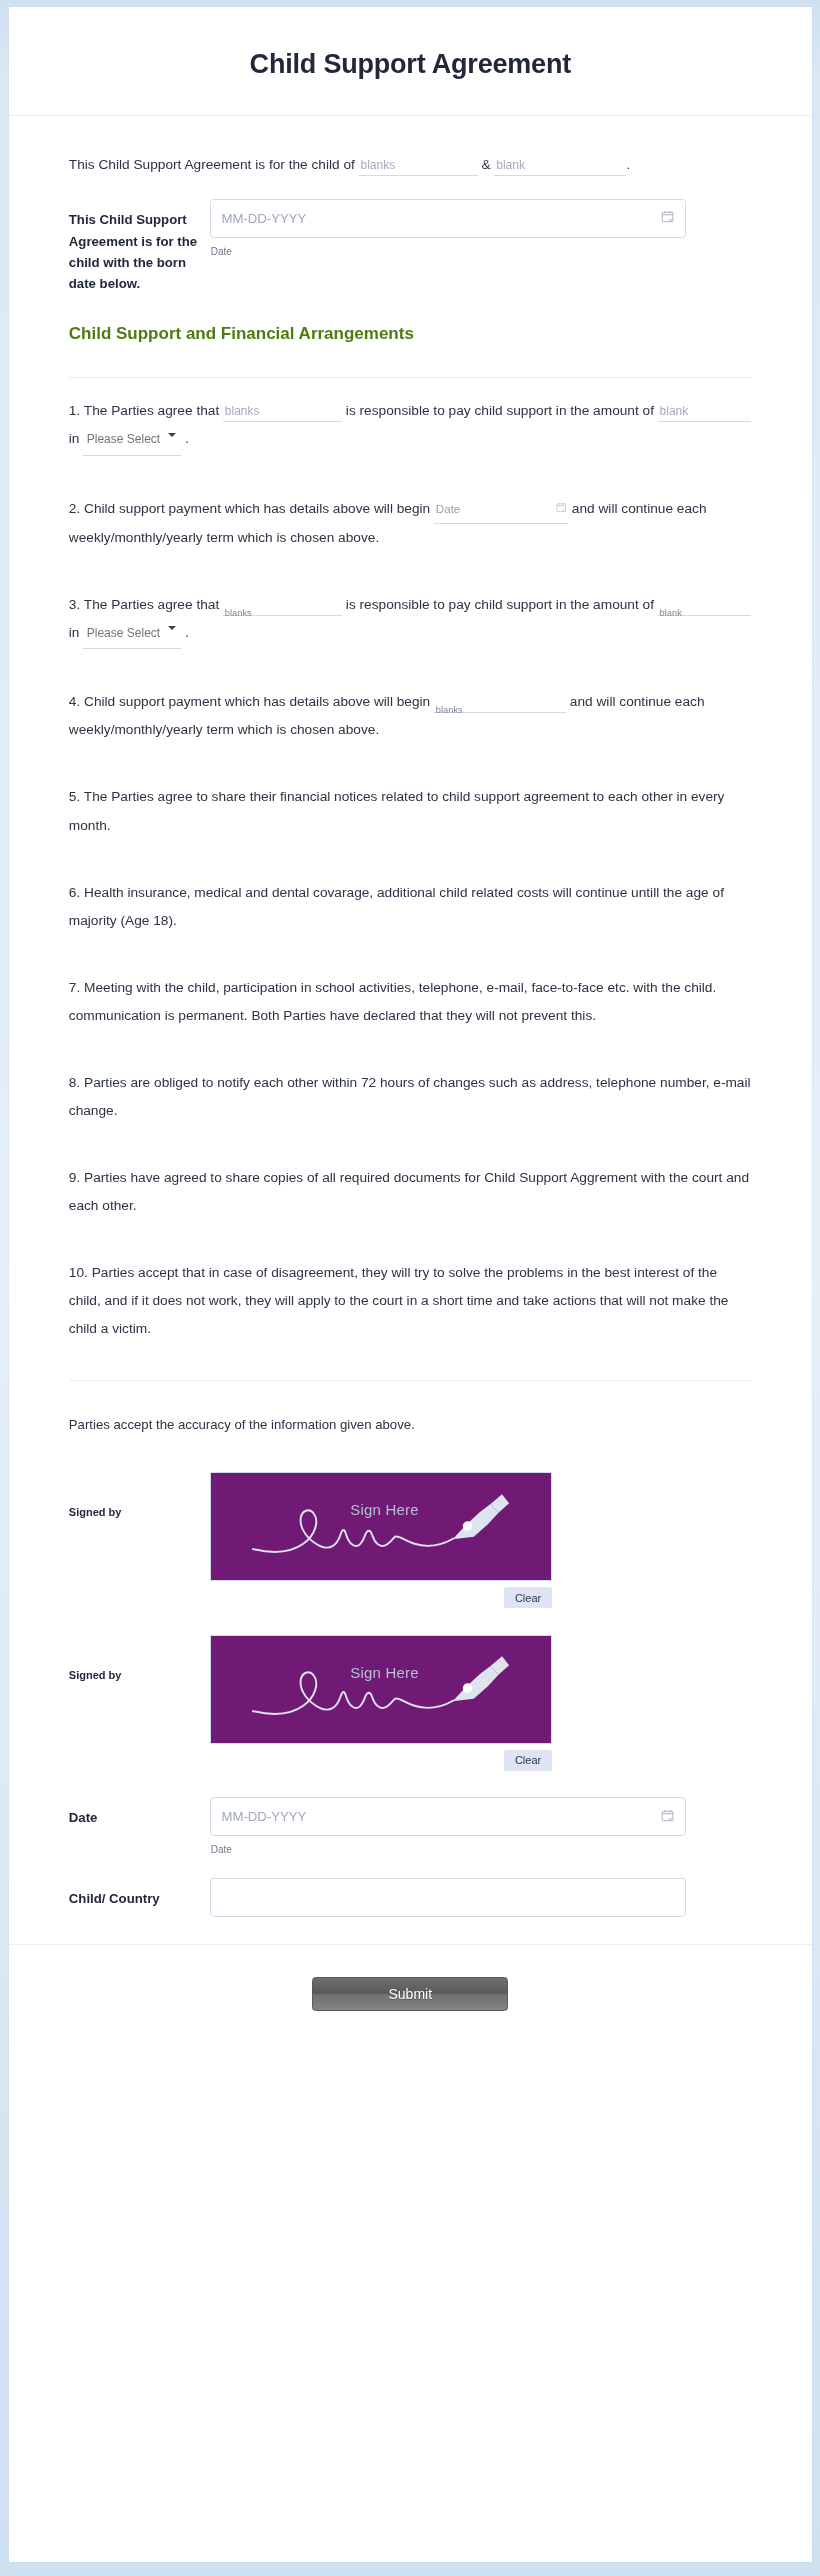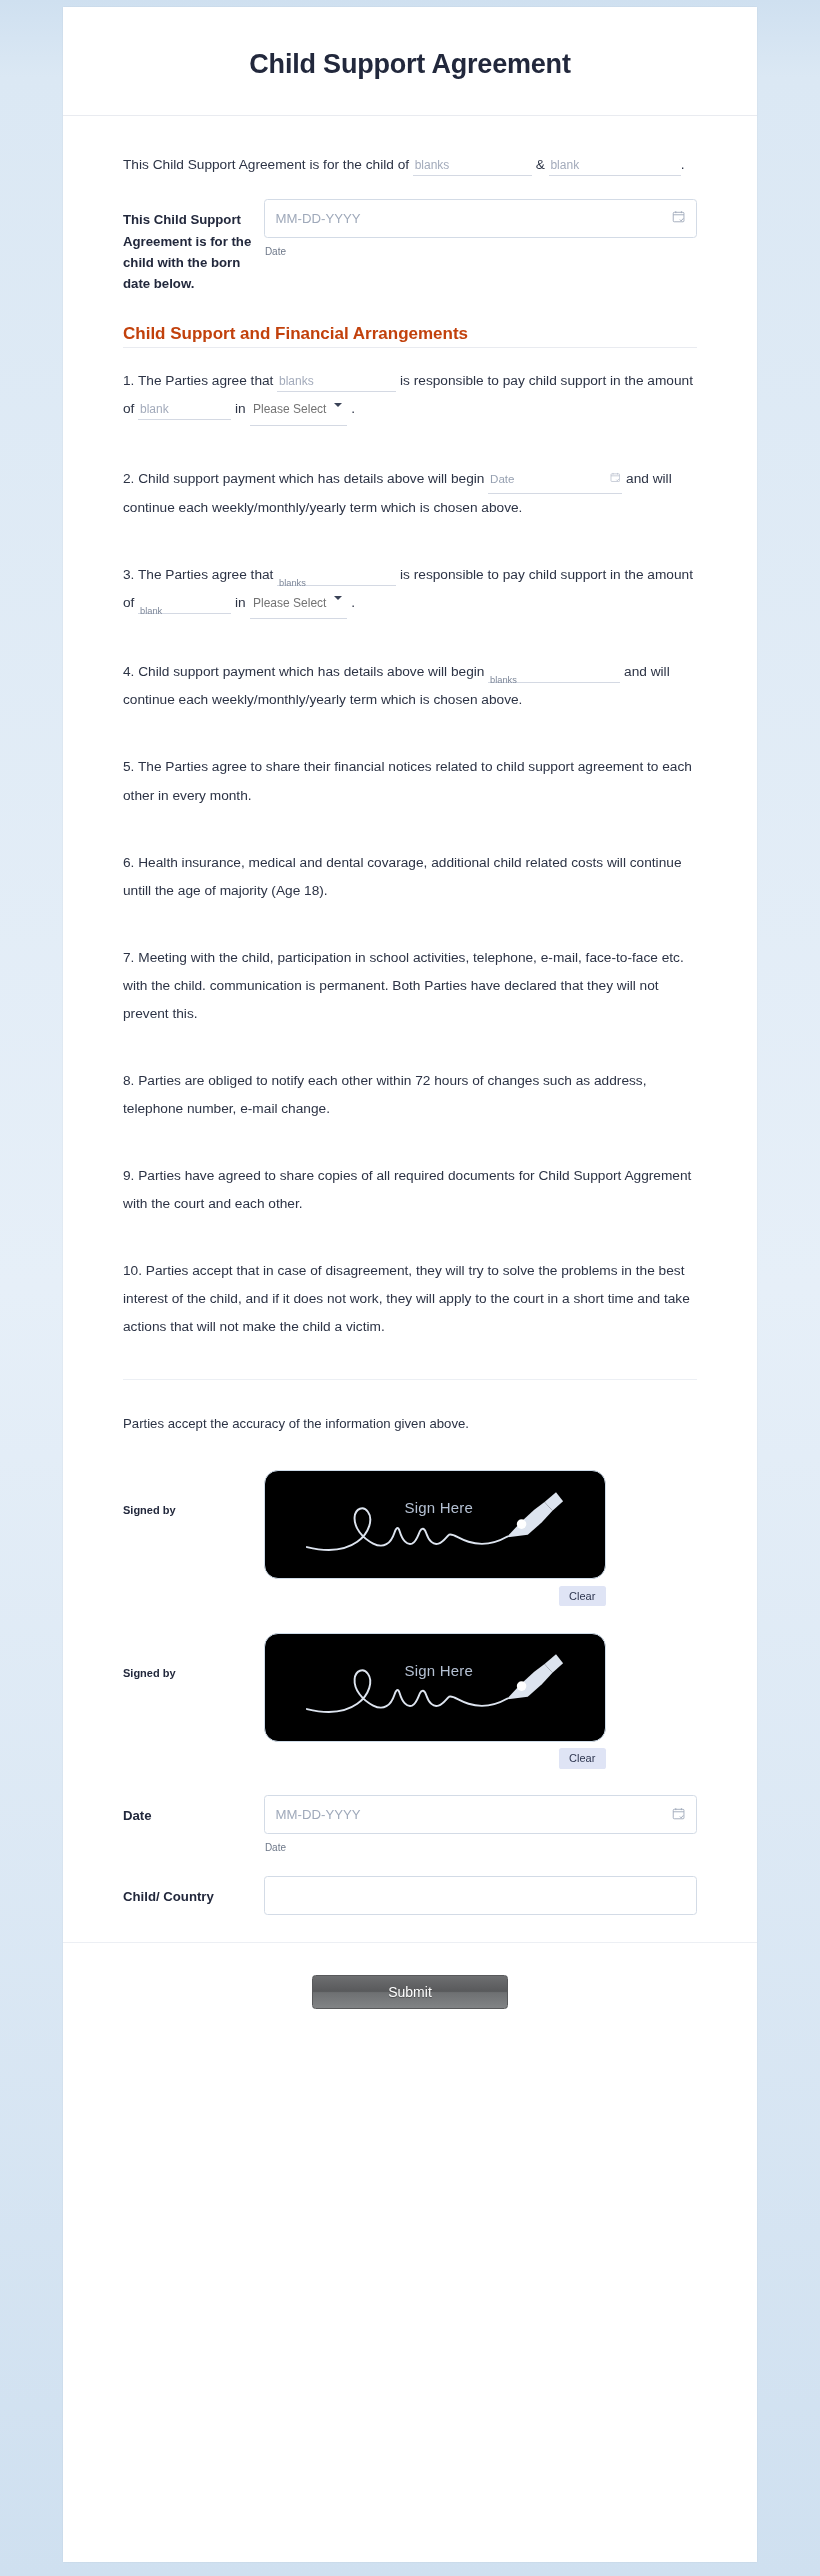--- a/index.html
+++ b/index.html
@@ -13,21 +13,21 @@
   .page {
     width: 820px;
     min-height: 2576px;
     position: relative;
     background: linear-gradient(180deg,#cfe0f0 0%, #dbe8f4 3%, #e6eff8 50%, #cfe0f0 100%);
     padding: 7px 8.8px 0 8.8px;
   }
 
   .form-card {
     background: #ffffff;
-    width: 694px;
+    width: 803px;
     margin: 0 auto;
     min-height: 2555px;
     box-shadow: 0 0 1.8px rgba(0,0,0,0.07);
   }
 
   
   .form-header {
     padding: 41px 0 35px 0;
     text-align: center;
     border-bottom: 0.9px solid #e9ebf0;
@@ -132,22 +132,22 @@
   }
 
   
   .section {
     margin-top: 30px;
     margin-bottom: 8.8px;
   }
   .section-title {
     font-size: 17px;
     font-weight: bold;
-    color: #c2410c;
-    padding-bottom: 3px;
+    color: #4d7c0f;
+    padding-bottom: 33px;
     border-bottom: 0.9px solid #e9ebf0;
   }
 
   .numbered-list { margin-top: 19.4px; }
   .numbered-item {
     font-size: 13.7px;
     line-height: 2.05;
     color: #2c3345;
     margin-bottom: 39px;
   }
@@ -219,22 +219,22 @@
     font-size: 11px;
     font-weight: bold;
     color: #22283c;
     padding-top: 34px;
   }
   .sig-col { flex: 0 0 auto; }
   .sig-pad {
     width: 342px;
     height: 109px;
     border: 0.9px solid #cfdce9;
-    border-radius: 14px;
-    background: #000000;
+    border-radius: 1px;
+    background: #701a75;
     position: relative;
     overflow: hidden;
     cursor: crosshair;
   }
   .sig-art {
     position: absolute;
     left: 50%;
     top: 50%;
     transform: translate(-50%,-50%);
     width: 265px;

